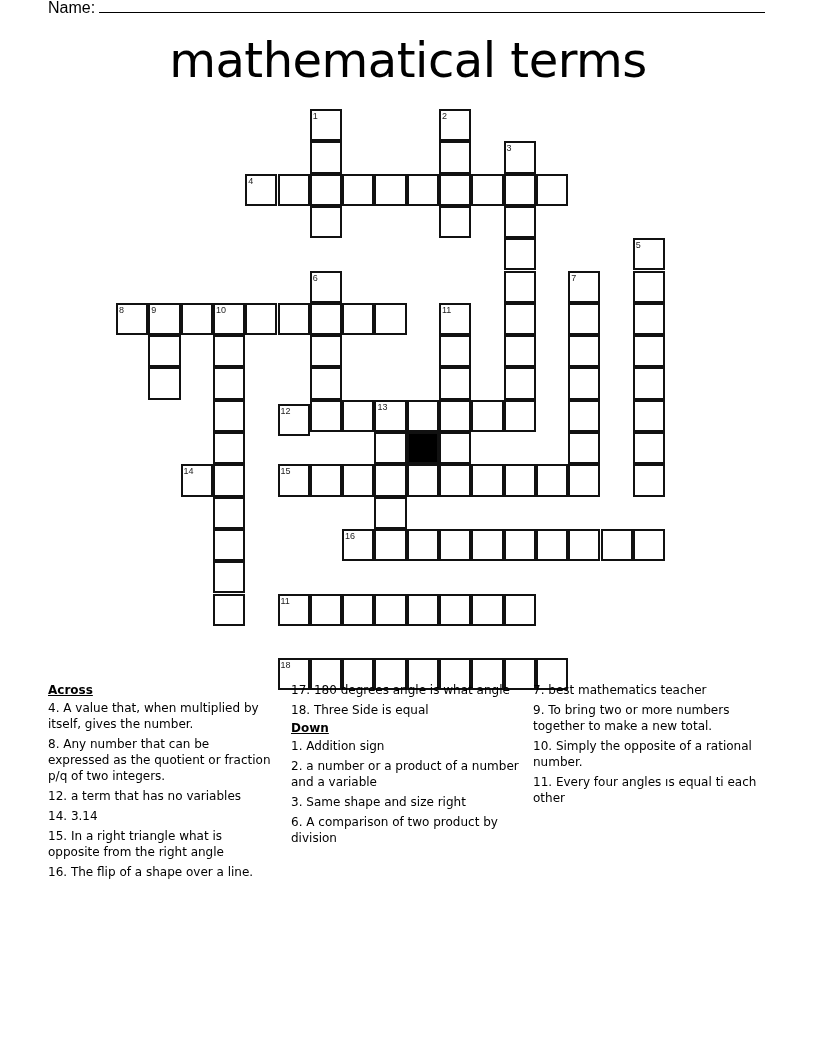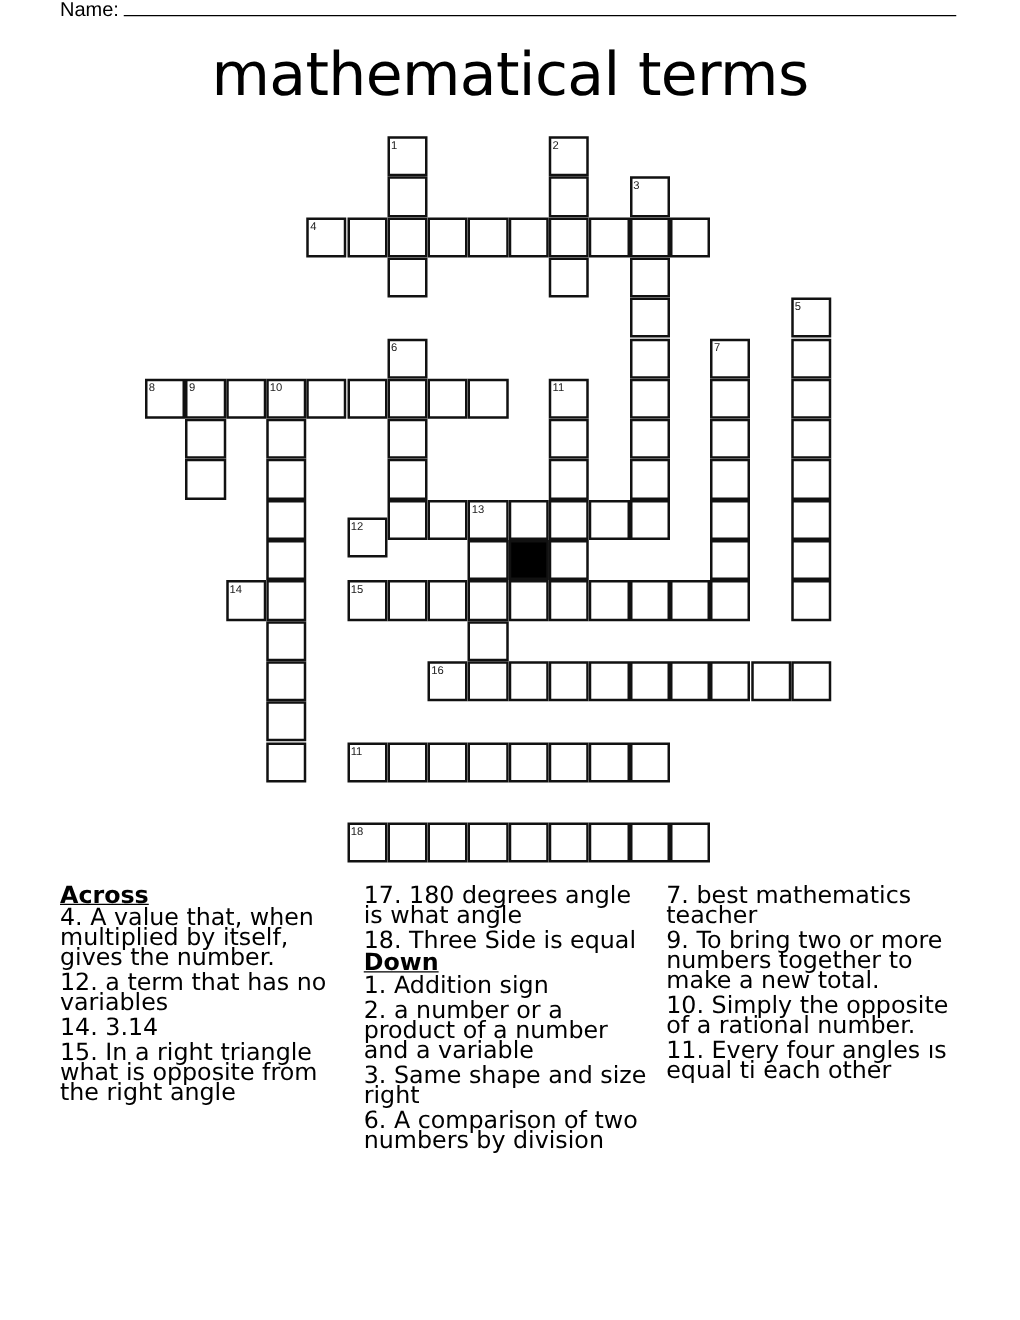--- a/index.html
+++ b/index.html
@@ -4,21 +4,21 @@
 <style>
   html, body { margin:0; padding:0; background:#fff; }
   body { width:816px; height:1056px; position:relative; overflow:hidden; font-family:"DejaVu Sans", sans-serif; color:#000; }
   .name-line { position:absolute; left:48px; top:-2px; font-family:"Liberation Sans", sans-serif; font-size:16px; white-space:nowrap; }
   .name-line .rule { display:inline-block; width:666px; border-bottom:1px solid #000; height:14px; margin-left:4px; vertical-align:baseline; }
   .title { position:absolute; left:0; width:816px; top:32px; text-align:center; font-family:"DejaVu Sans", sans-serif; font-size:48px; letter-spacing:-0.5px; }
   #grid { position:absolute; left:0; top:0; width:816px; height:700px; }
   .cell { position:absolute; width:32.3px; height:32.3px; box-sizing:border-box; border:2px solid #111; background:#fff; margin-left:-1px; margin-top:-1px; }
   .cell.black { background:#000; }
   .cell .num { position:absolute; left:1px; top:0px; font-family:"Liberation Sans", sans-serif; font-size:9px; line-height:10px; color:#222; }
-  .clues { position:absolute; top:708px; width:226px; font-family:"DejaVu Sans", sans-serif; font-size:19px; line-height:16px; }
+  .clues { position:absolute; top:682px; width:226px; font-family:"DejaVu Sans", sans-serif; font-size:12px; line-height:16px; }
   .clues .head { font-weight:bold; text-decoration:underline; margin-bottom:2px; }
   .clue { margin-bottom:4px; }
   .clue b { font-weight:normal; }
   .col1 { left:48px; width:226px; }
   .col2 { left:291px; width:232px; }
   .col3 { left:533px; width:228px; }
 </style>
 </head>
 <body>
 
@@ -113,21 +113,21 @@
     <div class="cell" style="left: 213.9px; top: 562.2px;"></div>
     <div class="cell" style="left: 213.9px; top: 594.5px;"></div>
     <div class="cell" style="left: 440px; top: 303.8px;">
       <span class="num">11</span>
     </div>
     <div class="cell" style="left: 440px; top: 336.1px;"></div>
     <div class="cell" style="left: 440px; top: 368.4px;"></div>
     <div class="cell" style="left: 440px; top: 400.7px;"></div>
     <div class="cell" style="left: 440px; top: 433px;"></div>
     <div class="cell" style="left: 440px; top: 465.3px;"></div>
-    <div class="cell" style="left: 278.5px; top: 415px;">
+    <div class="cell" style="left: 278.5px; top: 405px;">
       <span class="num">12</span>
     </div>
     <div class="cell" style="left: 343.1px; top: 400.7px;"></div>
     <div class="cell" style="left: 375.4px; top: 400.7px;">
       <span class="num">13</span>
     </div>
     <div class="cell" style="left: 407.7px; top: 400.7px;"></div>
     <div class="cell" style="left: 472.3px; top: 400.7px;"></div>
     <div class="cell" style="left: 375.4px; top: 433px;"></div>
     <div class="cell" style="left: 375.4px; top: 465.3px;"></div>
@@ -176,33 +176,35 @@
     <div class="cell" style="left: 440px; top: 659.1px;"></div>
     <div class="cell" style="left: 472.3px; top: 659.1px;"></div>
     <div class="cell" style="left: 504.6px; top: 659.1px;"></div>
     <div class="cell" style="left: 536.9px; top: 659.1px;"></div>
     <div class="cell black" style="left: 407.7px; top: 433px;"></div>
   </div>
 
 <div class="clues col1">
   <div class="head">Across</div>
   <div class="clue"><b>4.</b> <span>A value that, when multiplied by itself, gives the number.</span></div>
+  <div class="clue"><b>8.</b> <span>Any number that can be expressed as the quotient or fraction p/q of two integers.</span></div>
   <div class="clue"><b>12.</b> <span>a term that has no variables</span></div>
   <div class="clue"><b>14.</b> <span>3.14</span></div>
   <div class="clue"><b>15.</b> <span>In a right triangle what is opposite from the right angle</span></div>
+  <div class="clue"><b>16.</b> <span>The flip of a shape over a line.</span></div>
 </div>
 
 <div class="clues col2">
   <div class="clue"><b>17.</b> <span>180 degrees angle is what angle</span></div>
   <div class="clue" style="margin-bottom:2px"><b>18.</b> <span>Three Side is equal</span></div>
   <div class="head">Down</div>
   <div class="clue"><b>1.</b> <span>Addition sign</span></div>
   <div class="clue"><b>2.</b> <span>a number or a product of a number and a variable</span></div>
   <div class="clue"><b>3.</b> <span>Same shape and size right</span></div>
-  <div class="clue"><b>6.</b> <span>A comparison of two numbers by division</span></div>
+  <div class="clue"><b>6.</b> <span>A comparison of two product by division</span></div>
 </div>
 
 <div class="clues col3">
   <div class="clue"><b>7.</b> <span>best mathematics teacher</span></div>
   <div class="clue"><b>9.</b> <span>To bring two or more numbers together to make a new total.</span></div>
   <div class="clue"><b>10.</b> <span>Simply the opposite of a rational number.</span></div>
   <div class="clue"><b>11.</b> <span>Every four angles ıs equal ti each other</span></div>
 </div>
 
 </body></html>

